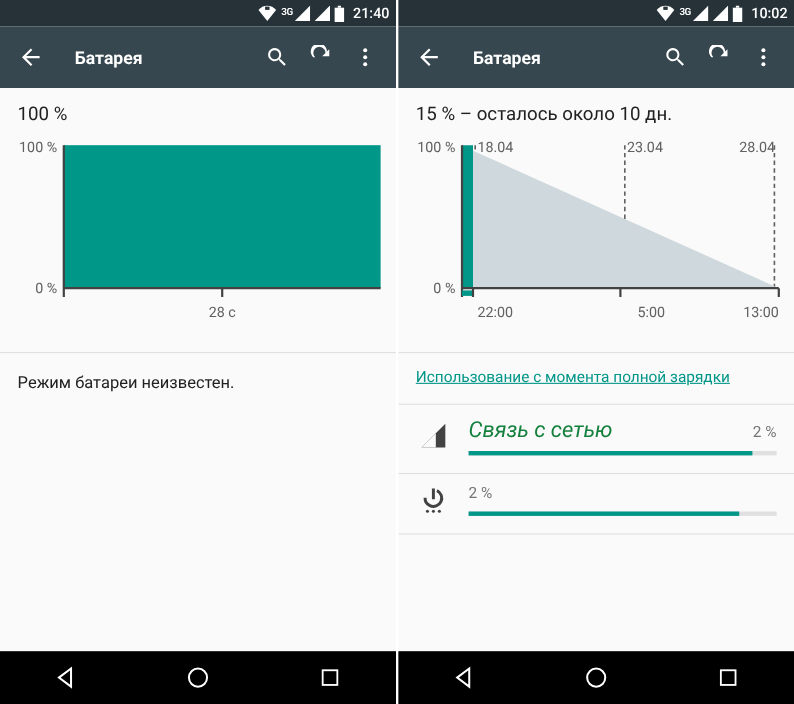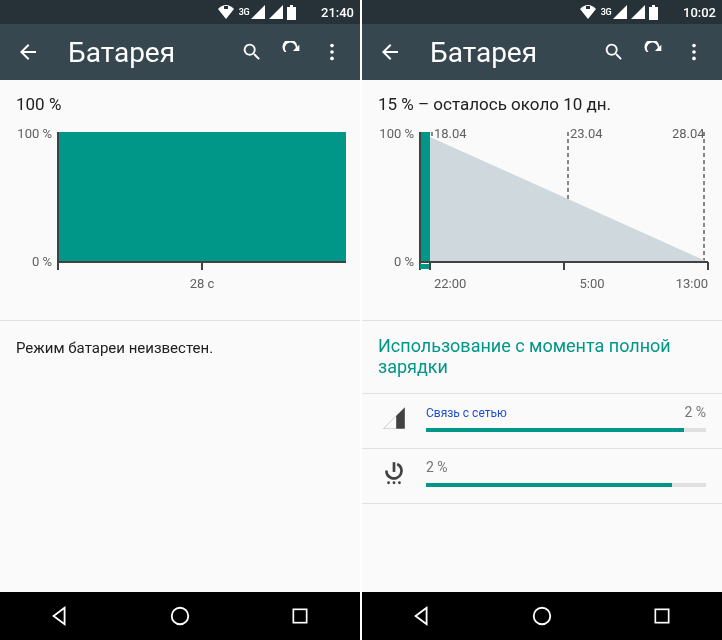--- a/index.html
+++ b/index.html
@@ -3,44 +3,44 @@
 <meta charset="utf-8">
 <style>
   * { box-sizing: border-box; margin: 0; padding: 0; }
   body { font-family: Roboto, "Segoe UI", Arial, sans-serif; background: #fff; }
   .phones { display: flex; gap: 2px; background: #fff; width: 722px; height: 640px; }
   .phone { width: 360px; height: 640px; background: #fafafa; display: flex; flex-direction: column; position: relative; overflow: hidden; }
 
   
   .status-bar { height: 24px; background: #263238; display: flex; align-items: center; justify-content: flex-end; padding: 0 6px; gap: 4px; color: #fff; font-size: 13px; }
   .status-bar svg { display: block; }
-  .status-bar .clock { margin-left: 21px; font-weight: 500; text-align: right; }
+  .status-bar .clock { margin-left: 4px; font-weight: 500; text-align: right; }
 
   
   .header { height: 56px; background: #37474f; display: flex; align-items: center; padding: 0 8px; color: #fff; }
-  .header .title { font-size: 28px; font-weight: 400; margin-left: 20px; flex: 1; }
+  .header .title { font-size: 16px; font-weight: 700; margin-left: 20px; flex: 1; }
   .icon-btn { width: 40px; height: 40px; display: flex; align-items: center; justify-content: center; cursor: pointer; }
   .icon-btn svg { fill: #fff; }
 
   
   .content { flex: 1; background: #fafafa; overflow: hidden; }
   .summary { font-size: 17px; padding: 14px 16px 10px; color: #212121; }
   .chart-area { position: relative; height: 190px; padding: 0 10px 0 10px; }
   .chart-svg { display: block; }
   .x-tick { font-size: 13px; fill: #616161; text-anchor: middle; }
   .y-tick { font-size: 13px; fill: #616161; text-anchor: end; }
   .top-tick { font-size: 13px; fill: #616161; text-anchor: start; }
   .divider { height: 1px; background: #e0e0e0; margin-top: 6px; }
   .unknown { font-size: 15px; color: #212121; padding: 18px 16px; }
-  .since-full { font-size: 18px; color: #009688; padding: 14px 16px 10px; }
+  .since-full { font-size: 14px; color: #009688; padding: 14px 16px 10px; text-decoration: underline; }
   .usage-item { display: flex; align-items: center; padding: 10px 16px 6px; gap: 16px; }
   .usage-item .ui-icon { width: 32px; display: flex; justify-content: center; }
   .usage-item .ui-body { flex: 1; }
   .usage-item .ui-row { display: flex; justify-content: space-between; align-items: baseline; }
-  .usage-item .ui-label { font-size: 12px; color: #1d4ed8; }
+  .usage-item .ui-label { font-size: 20px; color: #15803d; font-style: italic; }
   .usage-item .ui-pct { font-size: 14px; color: #757575; }
   .usage-item .ui-bar { height: 4px; background: #e0e0e0; margin-top: 8px; position: relative; }
   .usage-item .ui-bar-fill { position: absolute; left: 0; top: 0; bottom: 0; background: #009688; }
 
   
   .nav-bar { height: 48px; background: #000; display: flex; align-items: center; justify-content: space-around; }
   .nav-btn { width: 60px; height: 48px; display: flex; align-items: center; justify-content: center; cursor: pointer; }
   .nav-btn svg { display: block; }
 </style>
 </head>

